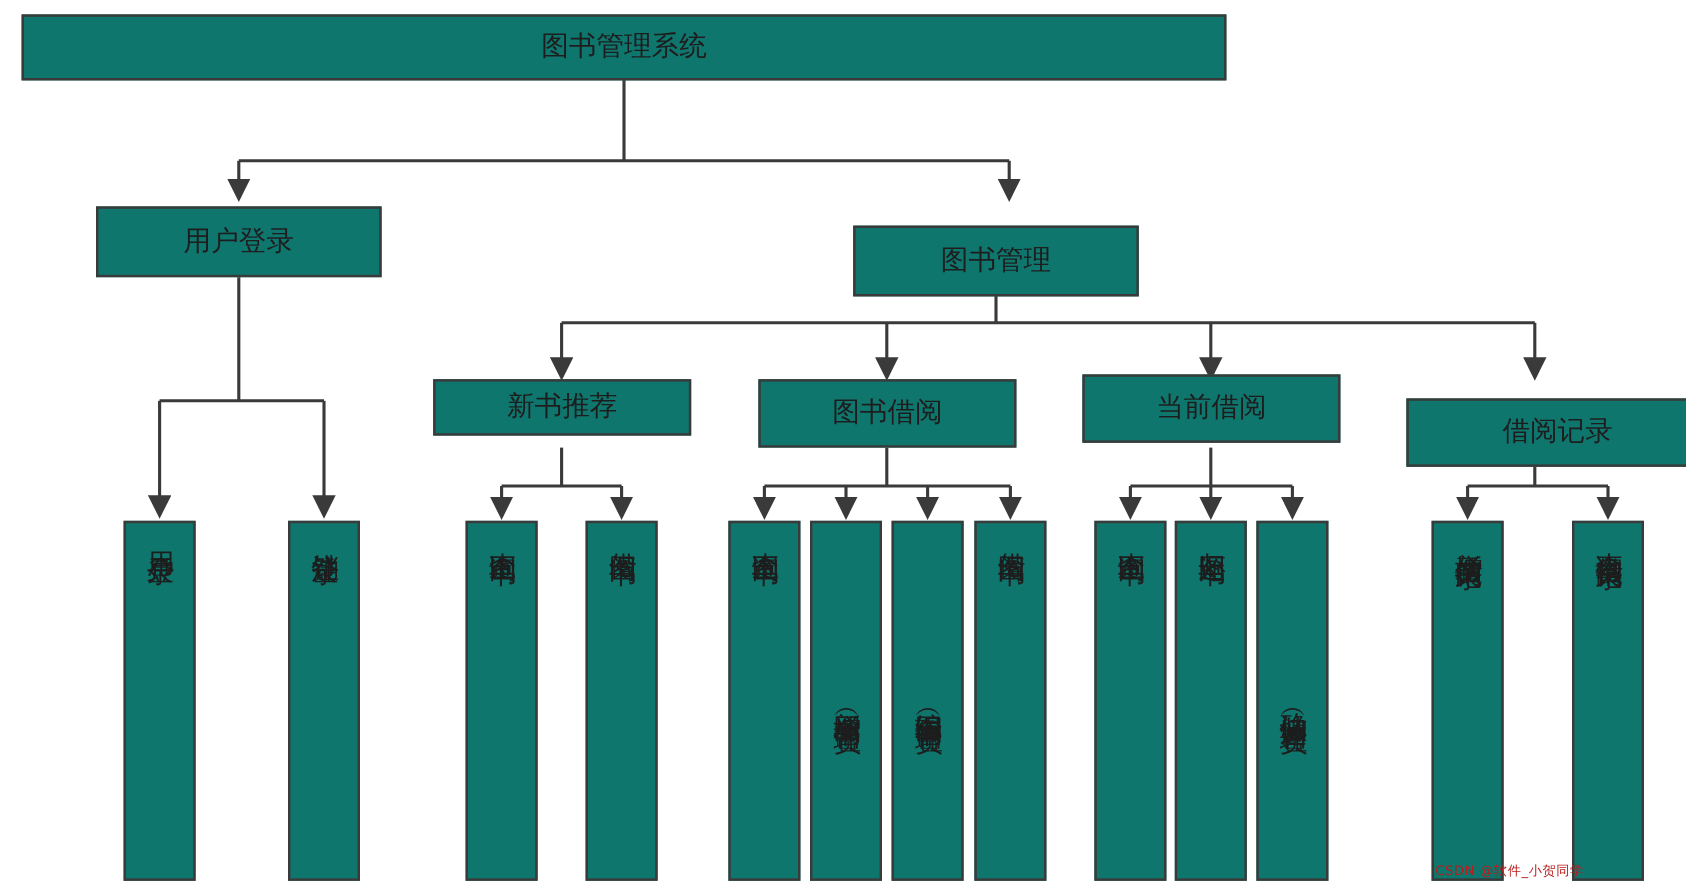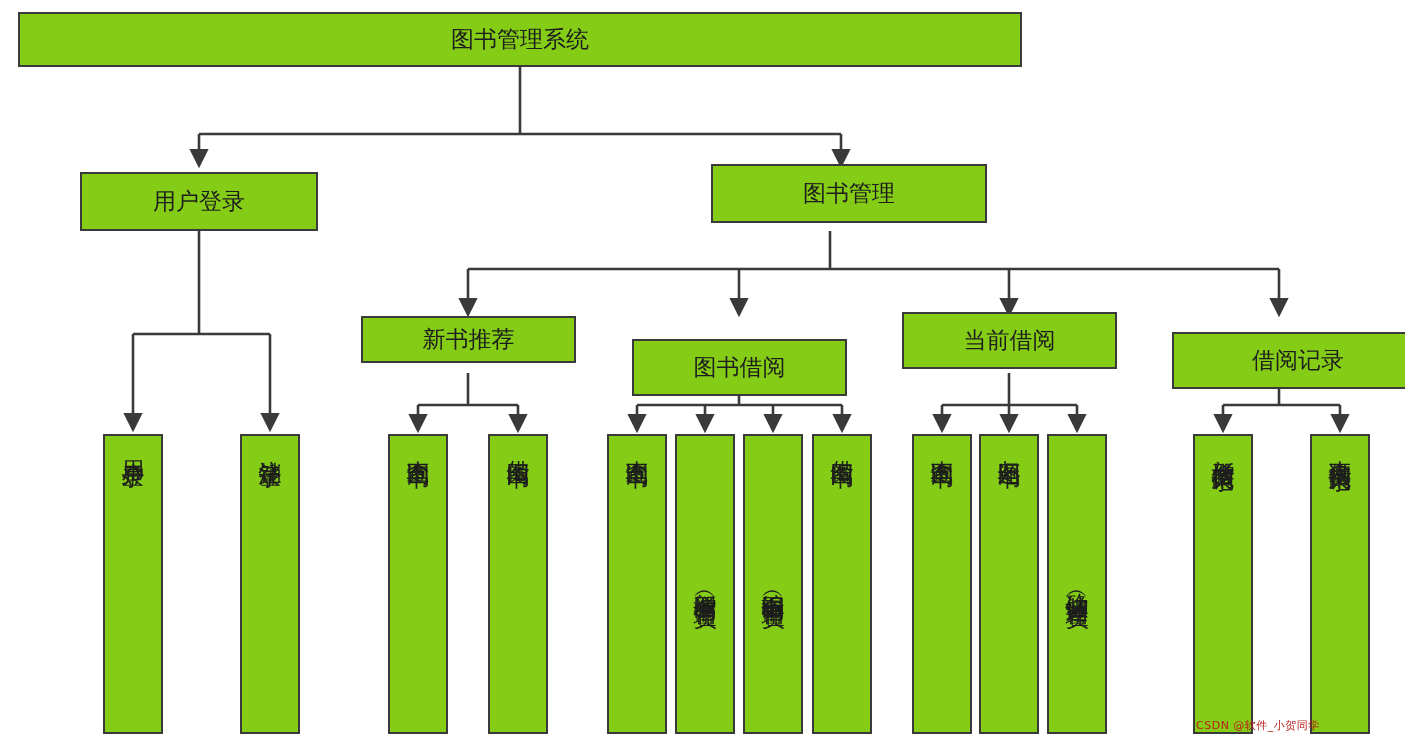--- a/index.html
+++ b/index.html
@@ -22,21 +22,21 @@
     position: absolute;
     left: 0;
     top: 0;
     width: 1405px;
     height: 747px;
     pointer-events: none;
   }
   .node {
     position: absolute;
     box-sizing: border-box;
-    background: #84cc16;
+    background: #0f766e;
     border: 2px solid #3a3a3a;
     display: flex;
     align-items: center;
     justify-content: center;
     z-index: 2;
   }
   .node-label {
     color: #1d1d1d;
     text-align: center;
     line-height: 1.15;
@@ -143,28 +143,28 @@
     </g>
   </svg>
 
   <div class="node root horizontal" style="left:18px; top:12px; width:1004px; height:55px;">
     <span class="node-label">图书管理系统</span>
   </div>
 
   <div class="node horizontal" style="left:80px; top:172px; width:238px; height:59px;">
     <span class="node-label">用户登录</span>
   </div>
-  <div class="node horizontal" style="left:711px; top:164px; width:276px; height:59px;justify-content:center;">
+  <div class="node horizontal" style="left:711px; top:188px; width:238px; height:59px;justify-content:center;">
     <span class="node-label">图书管理</span>
   </div>
 
   <div class="node horizontal" style="left:361px; top:316px; width:215px; height:47px;">
     <span class="node-label">新书推荐</span>
   </div>
-  <div class="node horizontal" style="left:632px; top:316px; width:215px; height:57px;margin-top:23px;">
+  <div class="node horizontal" style="left:632px; top:316px; width:215px; height:57px;">
     <span class="node-label">图书借阅</span>
   </div>
   <div class="node horizontal" style="left:902px; top:312px; width:215px; height:57px;">
     <span class="node-label">当前借阅</span>
   </div>
   <div class="node horizontal" style="left:1172px; top:316px; width:252px; height:57px;margin-top:16px;">
     <span class="node-label">借阅记录</span>
   </div>
 
   <div class="node vertical" style="left:103px; top:434px; width:60px; height:300px;">

